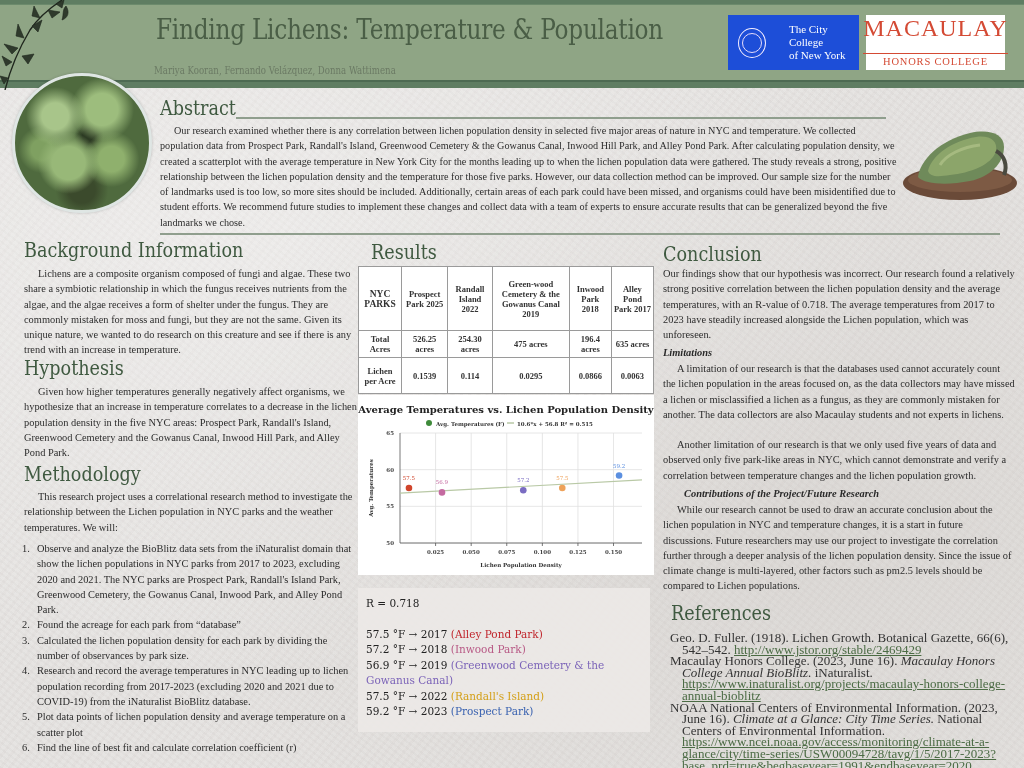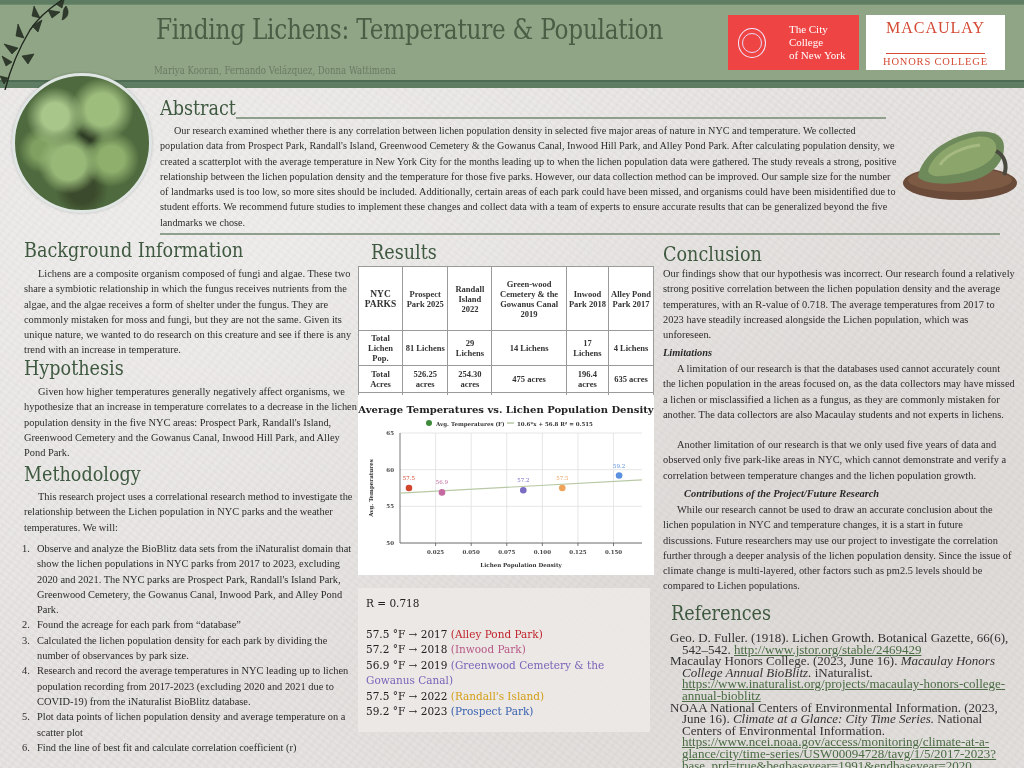--- a/index.html
+++ b/index.html
@@ -36,40 +36,40 @@
   }
   .authors {
     position: absolute; left: 154px; top: 64px;
     font-family: "DejaVu Serif", serif;
     font-size: 10.5px; color: #6b7a64;
     transform: scaleX(0.82); transform-origin: left top;
     white-space: nowrap;
   }
   .logo-ccny {
     position: absolute; left: 728px; top: 15px; width: 131px; height: 55px;
-    background: #ef4444;
+    background: #1d4ed8;
     display: flex; align-items: center; padding-left: 10px; gap: 23px;
   }
   .logo-ccny .seal {
     width: 30px; height: 30px; border-radius: 50%;
     border: 1.5px solid #f2ecff; display: flex; align-items: center; justify-content: center;
   }
   .logo-ccny .seal span {
     width: 20px; height: 20px; border-radius: 50%; border: 1px solid #e6dcfa;
   }
   .logo-ccny .txt {
     color: #ffffff; font-size: 11px; line-height: 13px; font-family: "Liberation Serif", serif;
   }
   .logo-mac {
     position: absolute; left: 866px; top: 15px; width: 139px; height: 55px;
     background: #ffffff;
     display: flex; flex-direction: column; align-items: center; justify-content: center;
   }
   .logo-mac .big {
-    color: #d44a34; font-size: 16px; letter-spacing: 1px; font-family: "Liberation Serif", serif;
+    color: #d44a34; font-size: 24px; letter-spacing: 1px; font-family: "Liberation Serif", serif;
     border-bottom: 1px solid #d44a34; line-height: 20px; padding-bottom: 15px;
   }
   .logo-mac .small {
     color: #d44a34; font-size: 10.5px; letter-spacing: 0.8px; margin-top: 2px; font-family: "Liberation Serif", serif;
   }
 
   
   .leaves { position: absolute; left: 0; top: 0; width: 75px; height: 90px; }
 
   
@@ -234,28 +234,20 @@
 <div class="h2" style="left:371px; top:240px;">Results</div>
 <table class="rtable">
   <tbody>
       <tr class="r0">
     <td class="head">NYC PARKS</td>
     <td>Prospect Park 2025</td>
     <td>Randall Island 2022</td>
     <td>Green-wood Cemetery &amp; the Gowanus Canal 2019</td>
     <td>Inwood Park 2018</td>
     <td>Alley Pond Park 2017</td>
-  </tr>
-  <tr class="r1">
-    <td>Total Lichen Pop.</td>
-    <td>81 Lichens</td>
-    <td>29 Lichens</td>
-    <td>14 Lichens</td>
-    <td>17 Lichens</td>
-    <td>4 Lichens</td>
   </tr>
   <tr class="r2">
     <td>Total Acres</td>
     <td>526.25 acres</td>
     <td>254.30 acres</td>
     <td>475 acres</td>
     <td>196.4 acres</td>
     <td>635 acres</td>
   </tr>
   <tr class="r3">

